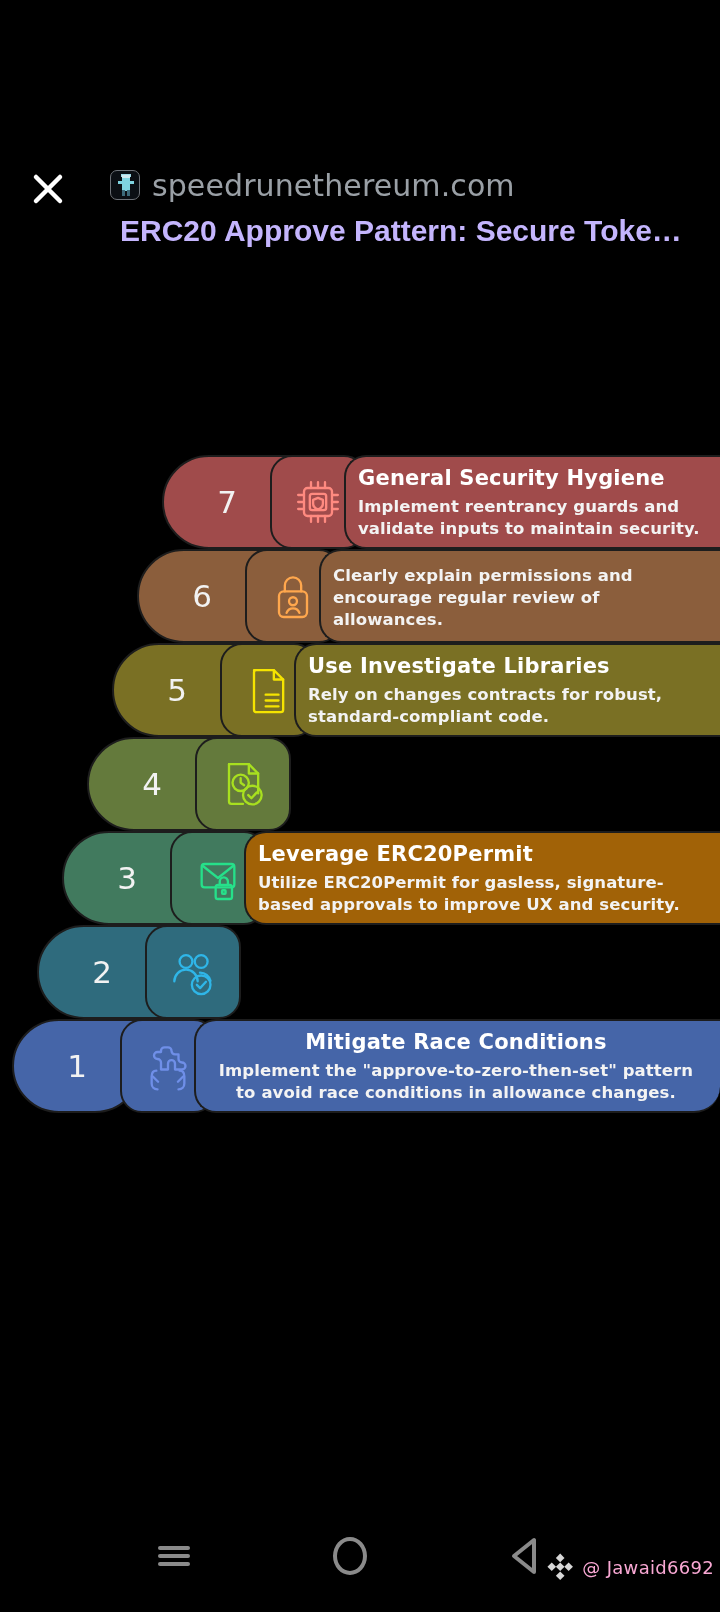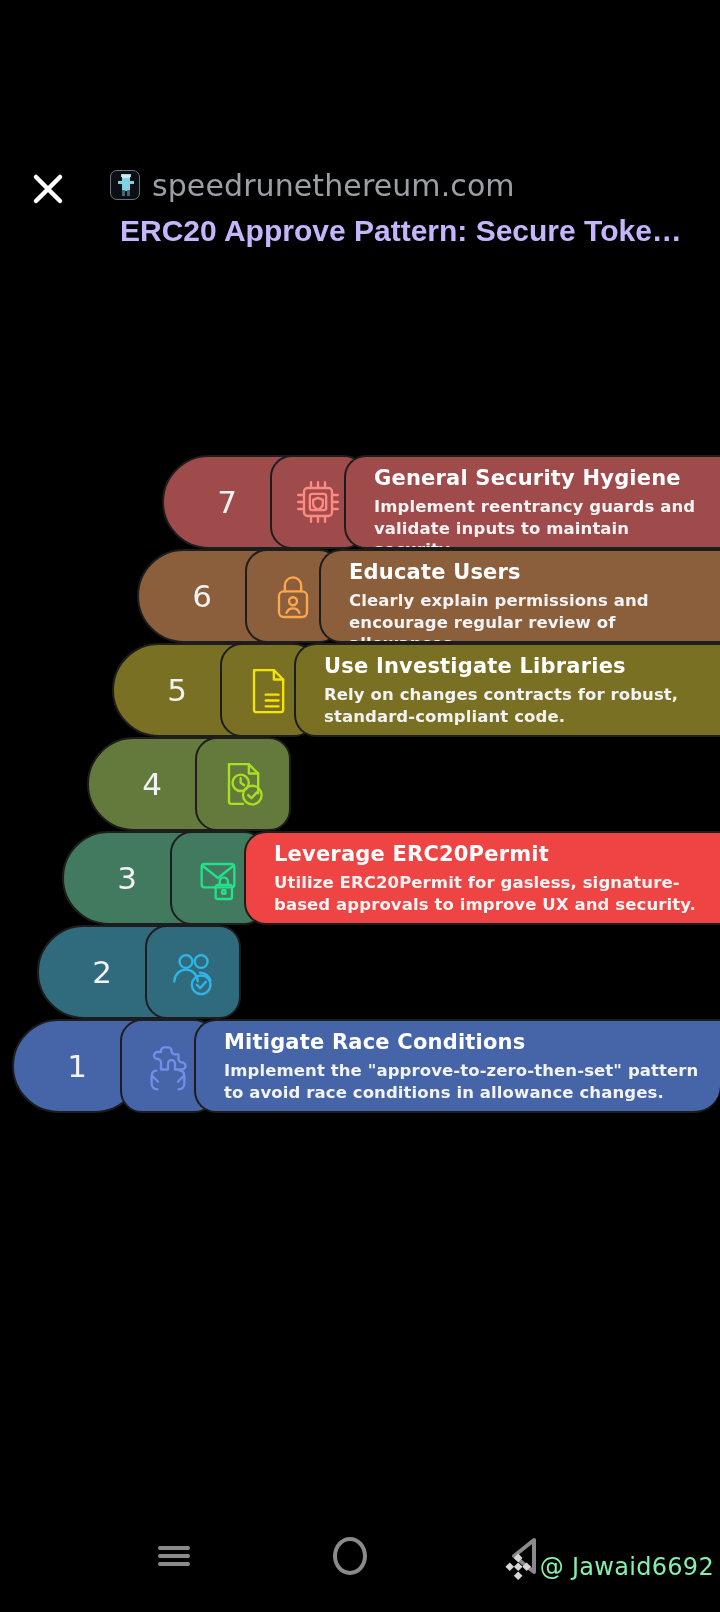--- a/index.html
+++ b/index.html
@@ -64,21 +64,21 @@
     color:#f2f2f2; font-size:31px;
     font-family:"DejaVu Sans","Liberation Sans",sans-serif;
   }
   .cell-icon {
     width:96px; flex:none; border-radius:22px;
     margin-left:-22px;
   }
   .cell-text {
     flex:1 1 auto; border-radius:22px 0 0 22px;
     margin-left:-22px; border-right:none;
-    display:block; padding:9px 16px 0 28px;
+    display:block; padding:9px 16px 0 12px;
     overflow:hidden;
   }
   .row-title {
     color:#ffffff; font-size:21px; font-weight:bold; letter-spacing:.2px;
     line-height:1.18; white-space:nowrap;
     font-family:"DejaVu Sans","Liberation Sans",sans-serif;
   }
   .row-desc {
     color:#f3f3f3; font-size:16.5px; font-weight:bold; line-height:1.32;
     margin-top:5px; letter-spacing:.1px;
@@ -97,21 +97,21 @@
   }
   .nav-recents { left:144px; }
   .nav-home { left:320px; }
   .nav-back { left:496px; }
   .bar { width:32px; height:4px; background:#8a8a8a; border-radius:2px; margin:4px 0; }
   .home-circle { width:34px; height:38px; border:4px solid #8a8a8a; border-radius:50%; }
 
   .watermark {
     position:absolute; right:6px; bottom:30px;
     display:flex; align-items:center; gap:7px;
-    color:#86efac; font-size:24px; letter-spacing:.3px;
+    color:#f9a8d4; font-size:18px; letter-spacing:.3px;
     font-family:"DejaVu Sans","Liberation Sans",sans-serif;
     pointer-events:none;
   }
   .wm-logo { width:30px; height:30px; flex:none; }
 </style>
 </head>
 <body>
 
 <div id="screen">
 
@@ -165,21 +165,20 @@
         </div>
         <div class="cell cell-icon" style="background: rgb(139, 94, 60);">
           <svg class="icon-svg" width="56" height="56" viewBox="0 0 48 48">
             <rect x="12" y="20" width="24" height="22" rx="4" fill="none" stroke="#ffa74d" stroke-width="2" stroke-linecap="round" stroke-linejoin="round"></rect>
             <path d="M17 20 v-5 a7 7 0 0 1 14 0 v5" fill="none" stroke="#ffa74d" stroke-width="2" stroke-linecap="round" stroke-linejoin="round"></path>
             <circle cx="24" cy="28.5" r="3.4" fill="none" stroke="#ffa74d" stroke-width="2" stroke-linecap="round" stroke-linejoin="round"></circle>
             <path d="M18.5 38.5 a5.8 5.8 0 0 1 11 0" fill="none" stroke="#ffa74d" stroke-width="2" stroke-linecap="round" stroke-linejoin="round"></path>
           </svg>
         </div>
         <div class="cell cell-text" style="background: rgb(139, 94, 60);">
-          <div class="row-title">Educate Users</div>
           <div class="row-desc">Clearly explain permissions and encourage regular review of allowances.</div>
         </div>
       </div>
       <div class="step-row" style="left: 112px; top: 188px; width: 608px; z-index: 3;">
         <div class="cell cell-num" style="background: rgb(122, 112, 36);">
           <span class="num">5</span>
         </div>
         <div class="cell cell-icon" style="background: rgb(122, 112, 36);">
           <svg class="icon-svg" width="56" height="56" viewBox="0 0 48 48">
             <path d="M12 7 h17 l8 8 v26 a2 2 0 0 1 -2 2 h-21 a2 2 0 0 1 -2 -2 v-32 a2 2 0 0 1 2 -2 Z" fill="none" stroke="#f5e400" stroke-width="2" stroke-linecap="round" stroke-linejoin="round"></path>
@@ -214,21 +213,21 @@
         </div>
         <div class="cell cell-icon" style="background: rgb(65, 122, 94);">
           <svg class="icon-svg" width="56" height="56" viewBox="0 0 48 48">
             <rect x="10" y="12" width="28" height="20" rx="2.5" fill="none" stroke="#26e08a" stroke-width="2" stroke-linecap="round" stroke-linejoin="round"></rect>
             <path d="M10.8 13.5 L24 24 L37.2 13.5" fill="none" stroke="#26e08a" stroke-width="2" stroke-linecap="round" stroke-linejoin="round"></path>
             <rect x="22" y="30" width="14" height="12" rx="2" fill="none" stroke="#26e08a" stroke-width="2"></rect>
             <path d="M25.5 30 v-3 a3.5 3.5 0 0 1 7 0 v3" fill="none" stroke="#26e08a" stroke-width="2" stroke-linecap="round" stroke-linejoin="round"></path>
             <rect x="27.5" y="34.5" width="3" height="3" rx="0.6" fill="none" stroke="#26e08a" stroke-width="2" stroke-linecap="round" stroke-linejoin="round"></rect>
           </svg>
         </div>
-        <div class="cell cell-text" style="background: #ef4444;">
+        <div class="cell cell-text" style="background: #a16207;">
           <div class="row-title">Leverage ERC20Permit</div>
           <div class="row-desc">Utilize ERC20Permit for gasless, signature-based approvals to improve UX and security.</div>
         </div>
       </div>
       <div class="step-row" style="left: 37px; top: 470px; width: 683px; z-index: 6;">
         <div class="cell cell-num" style="background: rgb(47, 107, 125);">
           <span class="num">2</span>
         </div>
         <div class="cell cell-icon" style="background: rgb(47, 107, 125);">
           <svg class="icon-svg" width="56" height="56" viewBox="0 0 48 48">
@@ -247,21 +246,21 @@
         </div>
         <div class="cell cell-icon" style="background: rgb(69, 101, 168);">
           <svg class="icon-svg" width="56" height="56" viewBox="0 0 48 48">
             <path d="M24 8 a3 3 0 0 1 3 3 a3 3 0 0 0 3 3 h3 v4 a3 3 0 0 0 3 3 a3 3 0 0 1 0 6 h-6 v-5 a3 3 0 0 0 -3 -3 a3 3 0 0 0 -3 3 v5 h-6 v-6 a3 3 0 0 0 -3 -3 a3 3 0 0 1 0 -6 h3 v-1 a3 3 0 0 1 3 -3 Z" fill="none" stroke="#6f8fe8" stroke-width="2" stroke-linecap="round" stroke-linejoin="round"></path>
             <path d="M14 28 c-3 0 -4 2 -4 5 v6 c0 3 2 5 5 5" fill="none" stroke="#6f8fe8" stroke-width="2" stroke-linecap="round" stroke-linejoin="round"></path>
             <path d="M11 33 l4.5 4.5" fill="none" stroke="#6f8fe8" stroke-width="2" stroke-linecap="round" stroke-linejoin="round"></path>
             <path d="M34 28 c3 0 4 2 4 5 v6 c0 3 -2 5 -5 5" fill="none" stroke="#6f8fe8" stroke-width="2" stroke-linecap="round" stroke-linejoin="round"></path>
             <path d="M37 33 l-4.5 4.5" fill="none" stroke="#6f8fe8" stroke-width="2" stroke-linecap="round" stroke-linejoin="round"></path>
           </svg>
         </div>
-        <div class="cell cell-text" style="background: rgb(69, 101, 168); border-radius: 22px 0px 26px 22px;">
+        <div class="cell cell-text" style="background: rgb(69, 101, 168); border-radius: 22px 0px 26px 22px; text-align: center;">
           <div class="row-title">Mitigate Race Conditions</div>
           <div class="row-desc">Implement the "approve-to-zero-then-set" pattern to avoid race conditions in allowance changes.</div>
         </div>
       </div>
     </div>
 
   <div class="navbar">
     <div class="nav-btn nav-recents">
       <div>
         <div class="bar"></div>

